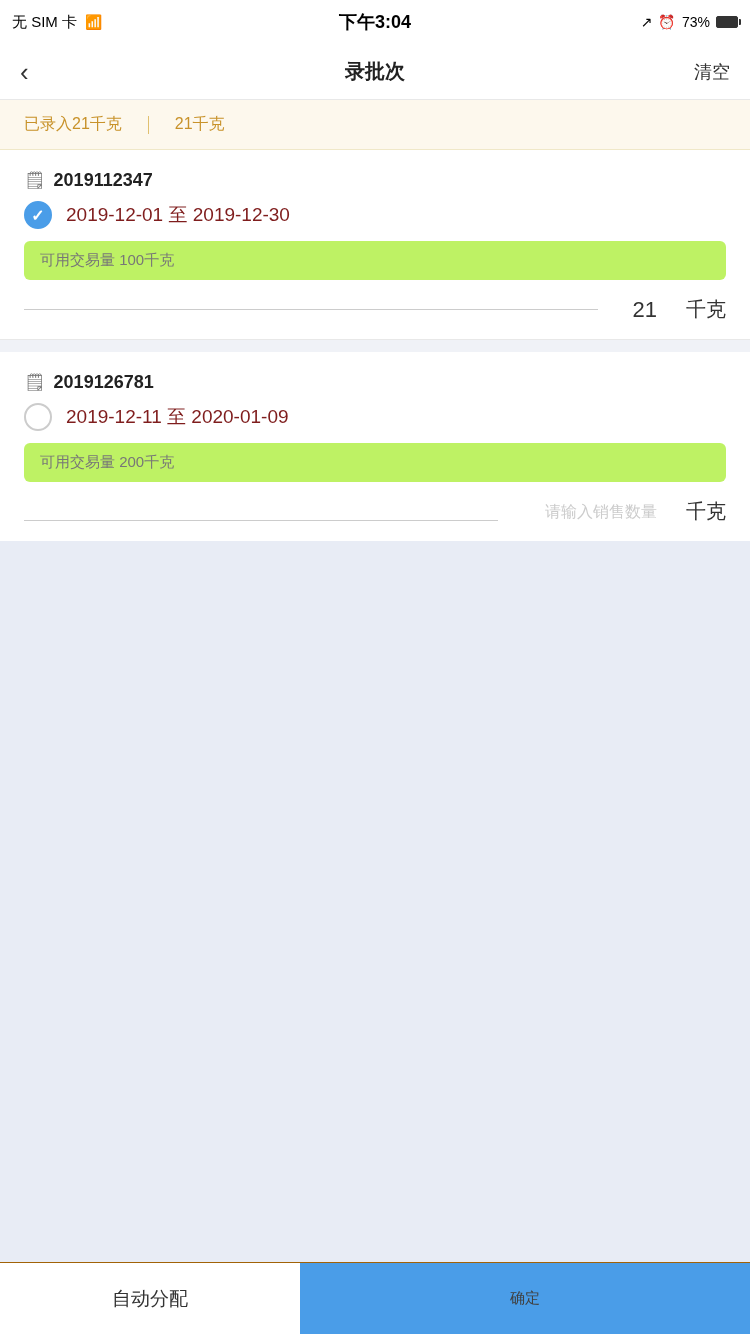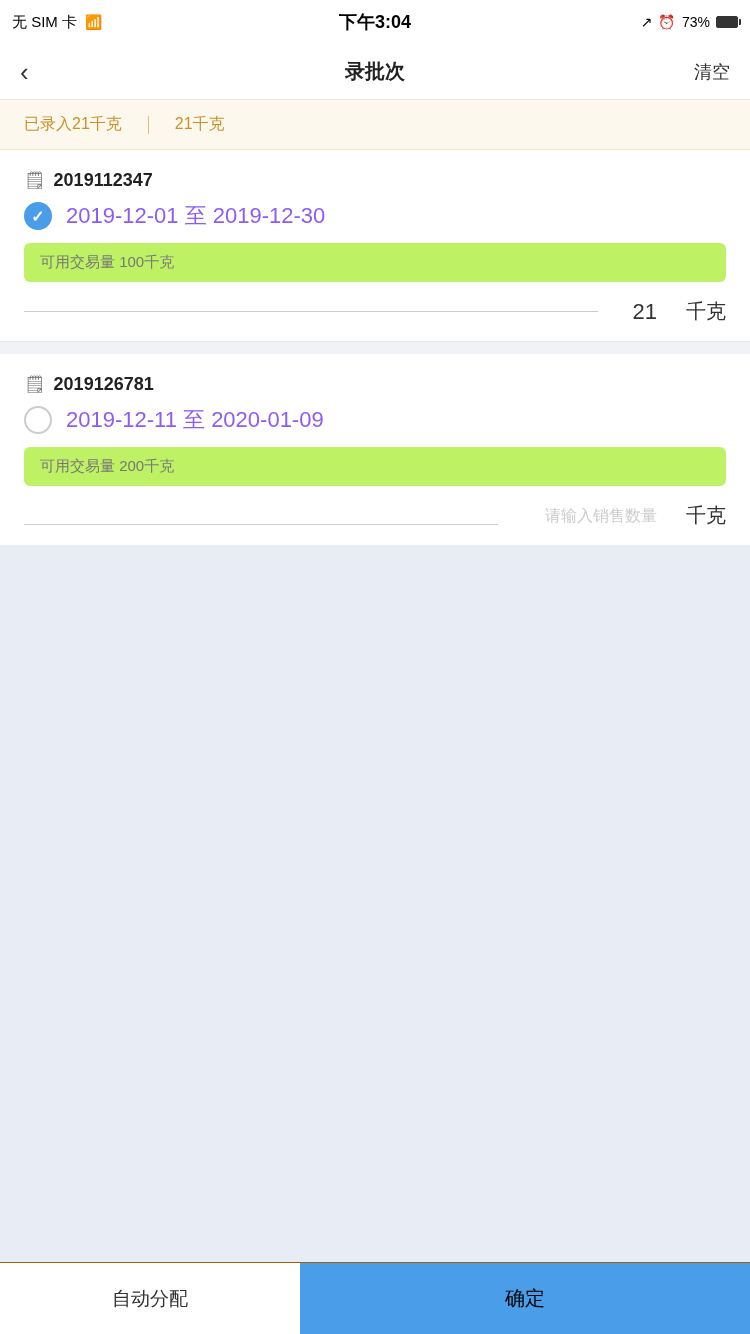--- a/index.html
+++ b/index.html
@@ -168,22 +168,22 @@
       background: #4a9de8;
       border-color: #4a9de8;
     }
     .radio-circle.selected::after {
       content: '✓';
       color: #fff;
       font-size: 16px;
       font-weight: bold;
     }
     .batch-date {
-      font-size: 22px;
-      color: #8b5cf6;
+      font-size: 19px;
+      color: #7f1d1d;
       text-align: center;
     }
 
     .batch-qty-row {
       background: #bef264;
       border-radius: 6px;
       padding: 10px 16px;
       margin: 0 0 0 0;
       margin-bottom: 0;
     }
@@ -268,22 +268,22 @@
       background: #fff;
       cursor: pointer;
       border: none;
       outline: none;
     }
     .btn-confirm {
       flex: 1.5;
       display: flex;
       align-items: center;
       justify-content: center;
-      font-size: 20px;
-      color: #000000;
+      font-size: 15px;
+      color: #404040;
       background: #4a9de8;
       cursor: pointer;
       border: none;
       outline: none;
     }
 
     .page-wrapper {
       display: flex;
       flex-direction: column;
       min-height: 1334px;

